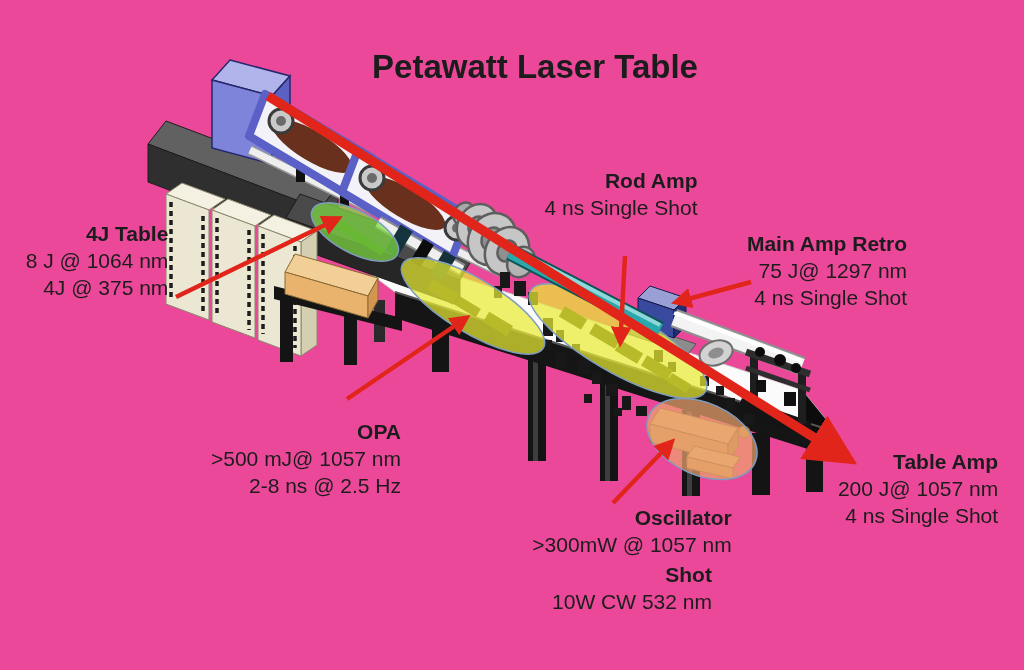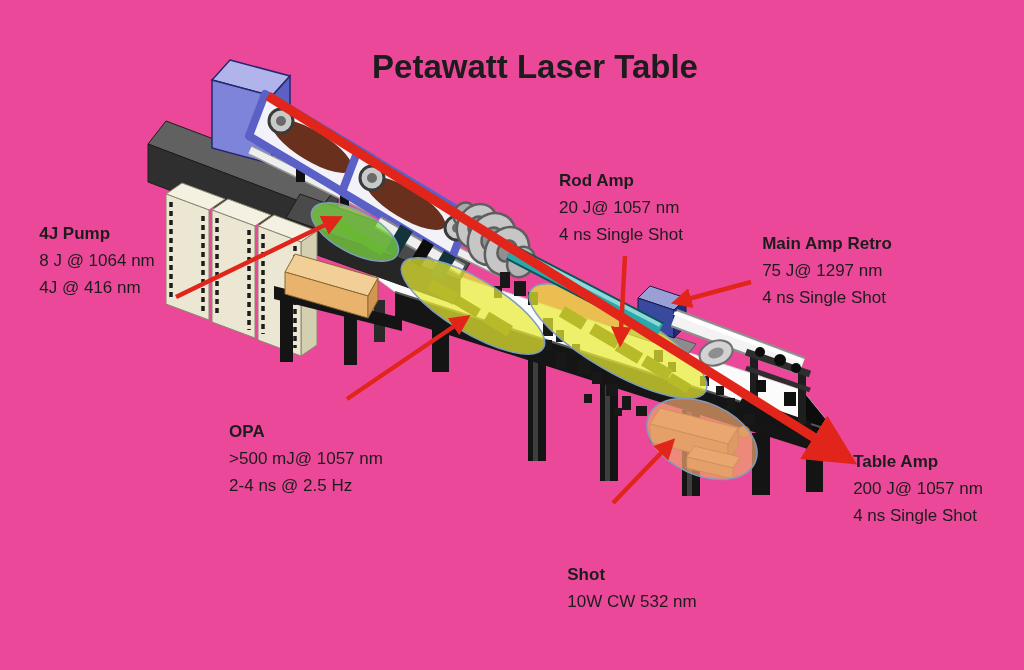--- a/index.html
+++ b/index.html
@@ -1,22 +1,22 @@
 <!DOCTYPE html>
 <html><head>
 <meta charset="utf-8">
 <style>
   html,body{margin:0;padding:0;background:#ffffff;}
   #stage{position:relative;width:1024px;height:670px;background:#ec4899;overflow:hidden;
          font-family:Liberation Sans, sans-serif;}
   #scene{position:absolute;left:0;top:0;}
   .page-title{position:absolute;transform:translateX(-50%);font-weight:bold;font-size:33px;
               color:#1c1c1c;white-space:nowrap;}
-  .callout{position:absolute;transform:translateX(-50%);text-align:left;color:#1c1c1c;
-           font-size:17px;line-height:27px;white-space:nowrap;}
+  .callout{position:absolute;transform:translateX(-50%);text-align:right;color:#1c1c1c;
+           font-size:21px;line-height:27px;white-space:nowrap;}
   .callout .t{font-weight:bold;}
 </style>
 </head>
 <body>
 
 <div id="stage">
 
 <svg id="scene" width="1024" height="670" viewBox="0 0 1024 670">
   <defs>
     <marker id="mh" viewBox="0 0 10 10" refX="1.5" refY="5" markerWidth="4.6" markerHeight="4.6" orient="auto">
@@ -233,43 +233,46 @@
     <line x1="347" y1="399" x2="456" y2="325" marker-end="url(#mh)" stroke="#e1251b"></line>
     <line x1="625" y1="256" x2="621" y2="330" marker-end="url(#mh)" stroke="#e1251b"></line>
     <line x1="751" y1="282" x2="688" y2="299" marker-end="url(#mh)" stroke="#e1251b"></line>
     <line x1="613" y1="503" x2="663" y2="451" marker-end="url(#mh)" stroke="#e1251b"></line>
   </g>
 </svg>
 
 <div class="page-title" style="left:535px;top:48px">Petawatt Laser Table</div>
 
 <div class="callout" style="left:97px;top:220px">
-  <div class="t">4J Pump</div>
+  <div class="t">4J Table</div>
   <div>8 J @ 1064 nm</div>
-  <div>4J @ 416 nm</div>
+  <div>4J @ 375 nm</div>
 </div>
 
 <div class="callout" style="left:621px;top:167px">
   <div class="t">Rod Amp</div>
-  <div>20 J@ 1057 nm</div>
   <div>4 ns Single Shot</div>
 </div>
 
 <div class="callout" style="left:827px;top:230px">
   <div class="t">Main Amp Retro</div>
   <div>75 J@ 1297 nm</div>
   <div>4 ns Single Shot</div>
 </div>
 
 <div class="callout" style="left:306px;top:418px">
   <div class="t">OPA</div>
   <div>&gt;500 mJ@ 1057 nm</div>
-  <div>2-4 ns @ 2.5 Hz</div>
-</div>
-
+  <div>2-8 ns @ 2.5 Hz</div>
+</div>
+
+<div class="callout" style="left:632px;top:504px">
+  <div class="t">Oscillator</div>
+  <div>&gt;300mW @ 1057 nm</div>
+</div>
 
 <div class="callout" style="left:632px;top:561px">
   <div class="t">Shot</div>
   <div>10W CW 532 nm</div>
 </div>
 
 <div class="callout" style="left:918px;top:448px">
   <div class="t">Table Amp</div>
   <div>200 J@ 1057 nm</div>
   <div>4 ns Single Shot</div>

